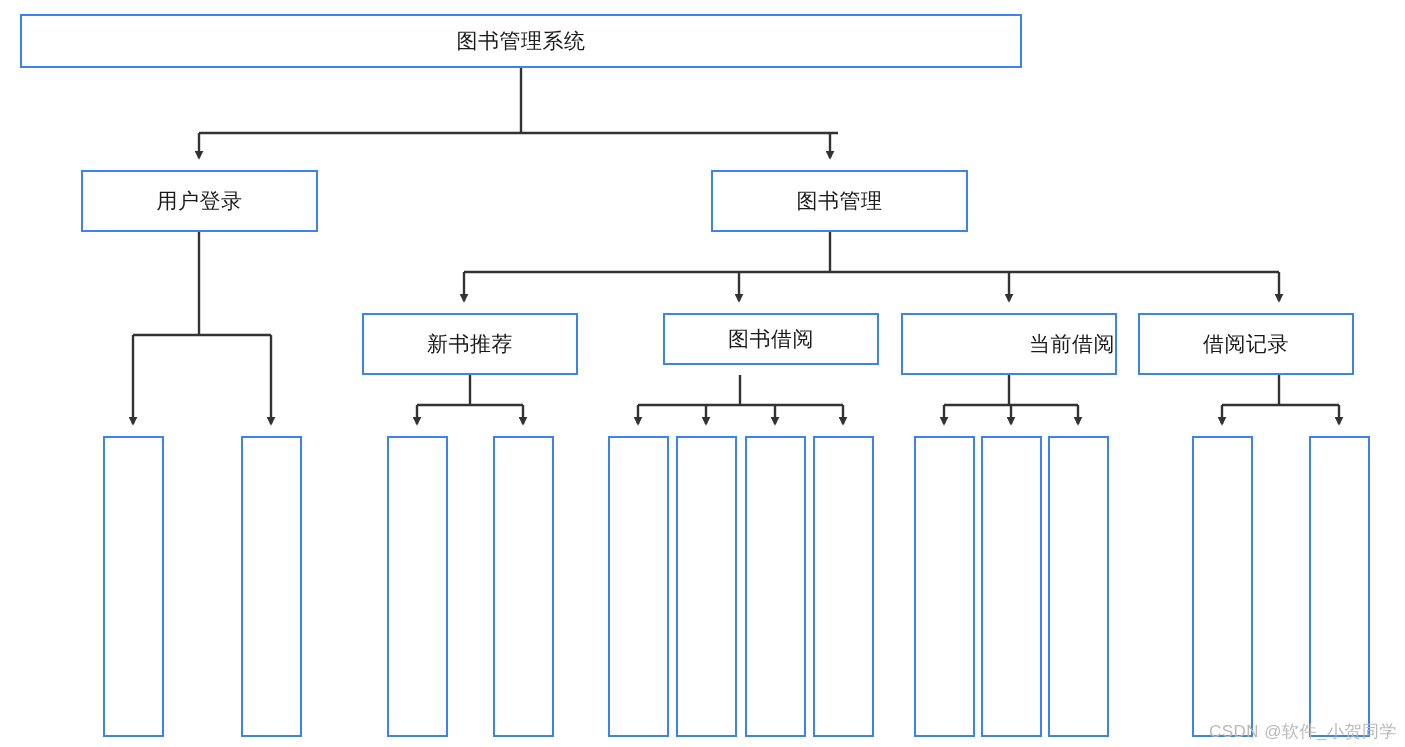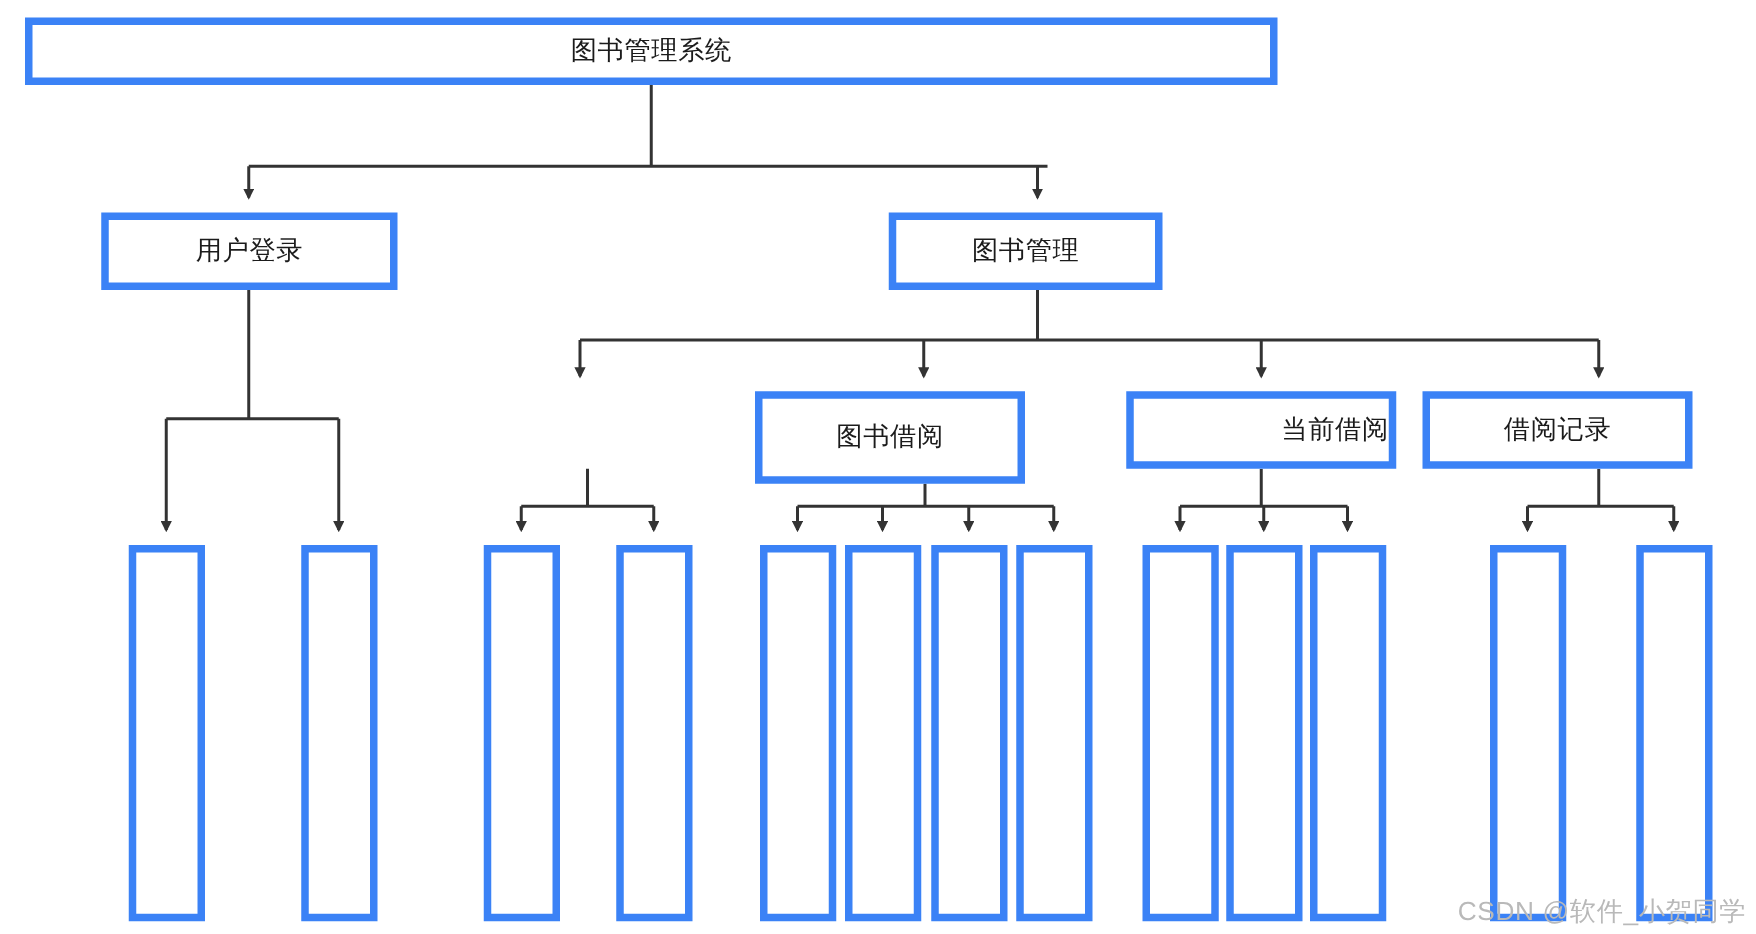--- a/index.html
+++ b/index.html
@@ -23,21 +23,21 @@
     left: 0;
     top: 0;
     width: 1405px;
     height: 747px;
     pointer-events: none;
   }
   .node {
     position: absolute;
     box-sizing: border-box;
     background: #ffffff;
-    border: 6px solid #3b82f6;
+    border: 2px solid #3b82f6;
     display: flex;
     align-items: center;
     justify-content: center;
     color: #1b1b1b;
     z-index: 2;
   }
   .node .label {
     display: block;
     text-align: center;
     line-height: 1.18;
@@ -64,21 +64,21 @@
     overflow: hidden;
   }
   .node.v.tall .label {
     font-size: 21px;
     letter-spacing: 0px;
   }
   #watermark {
     position: absolute;
     right: 8px;
     bottom: 4px;
-    font-size: 21px;
+    font-size: 17px;
     color: #b9b9b9;
     letter-spacing: 0.5px;
     white-space: nowrap;
     z-index: 5;
     user-select: none;
   }
 </style>
 </head>
 <body>
 
@@ -134,25 +134,28 @@
     </g>
   </svg>
 
   <div class="node h" style="left:20px; top:14px; width:1002px; height:54px;">
     <span class="label">图书管理系统</span>
   </div>
 
   <div class="node h" style="left:81px; top:170px; width:237px; height:62px;">
     <span class="label">用户登录</span>
   </div>
-  <div class="node h" style="left:711px; top:170px; width:219px; height:62px;">
+  <div class="node h" style="left:711px; top:170px; width:257px; height:62px;">
     <span class="label">图书管理</span>
   </div>
 
-  <div class="node h" style="left:604px; top:313px; width:216px; height:74px;">
+  <div class="node h" style="left:362px; top:313px; width:216px; height:62px;">
+    <span class="label">新书推荐</span>
+  </div>
+  <div class="node h" style="left:663px; top:313px; width:216px; height:52px;">
     <span class="label">图书借阅</span>
   </div>
   <div class="node h" style="left:901px; top:313px; width:216px; height:62px;justify-content:flex-end;">
     <span class="label">当前借阅</span>
   </div>
   <div class="node h" style="left:1138px; top:313px; width:216px; height:62px;">
     <span class="label">借阅记录</span>
   </div>
 
   <div class="node v" style="left:103px; top:436px; width:61px; height:301px;">

